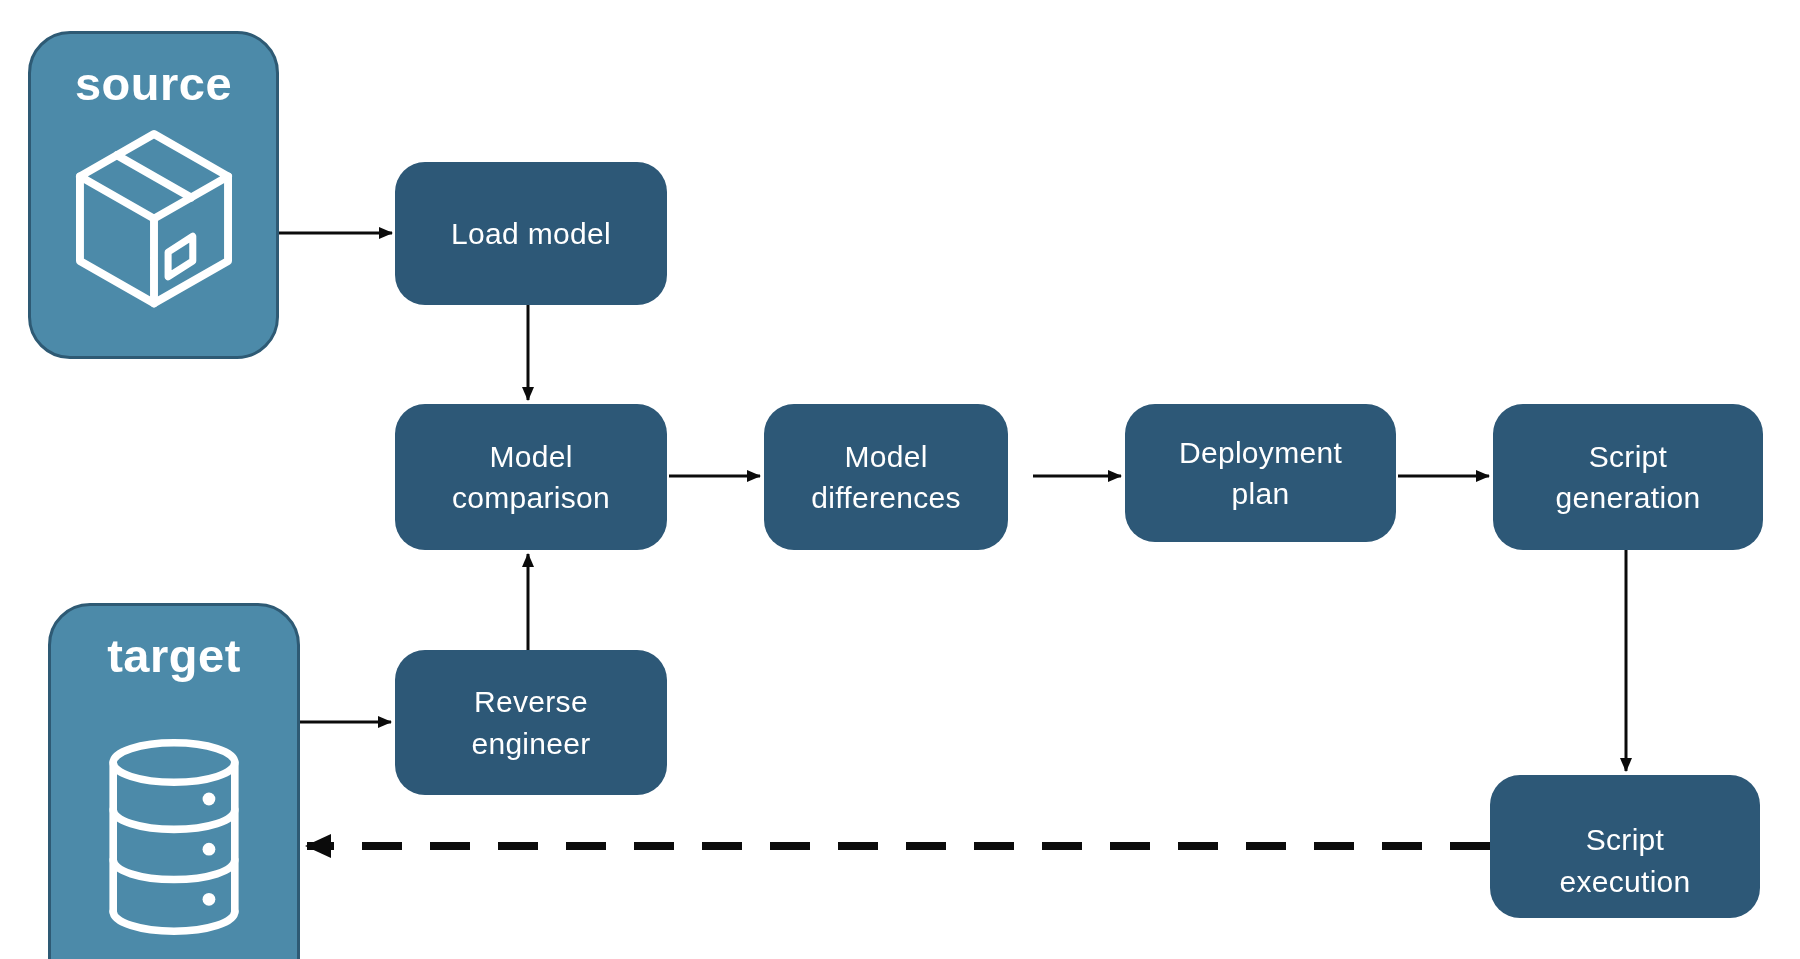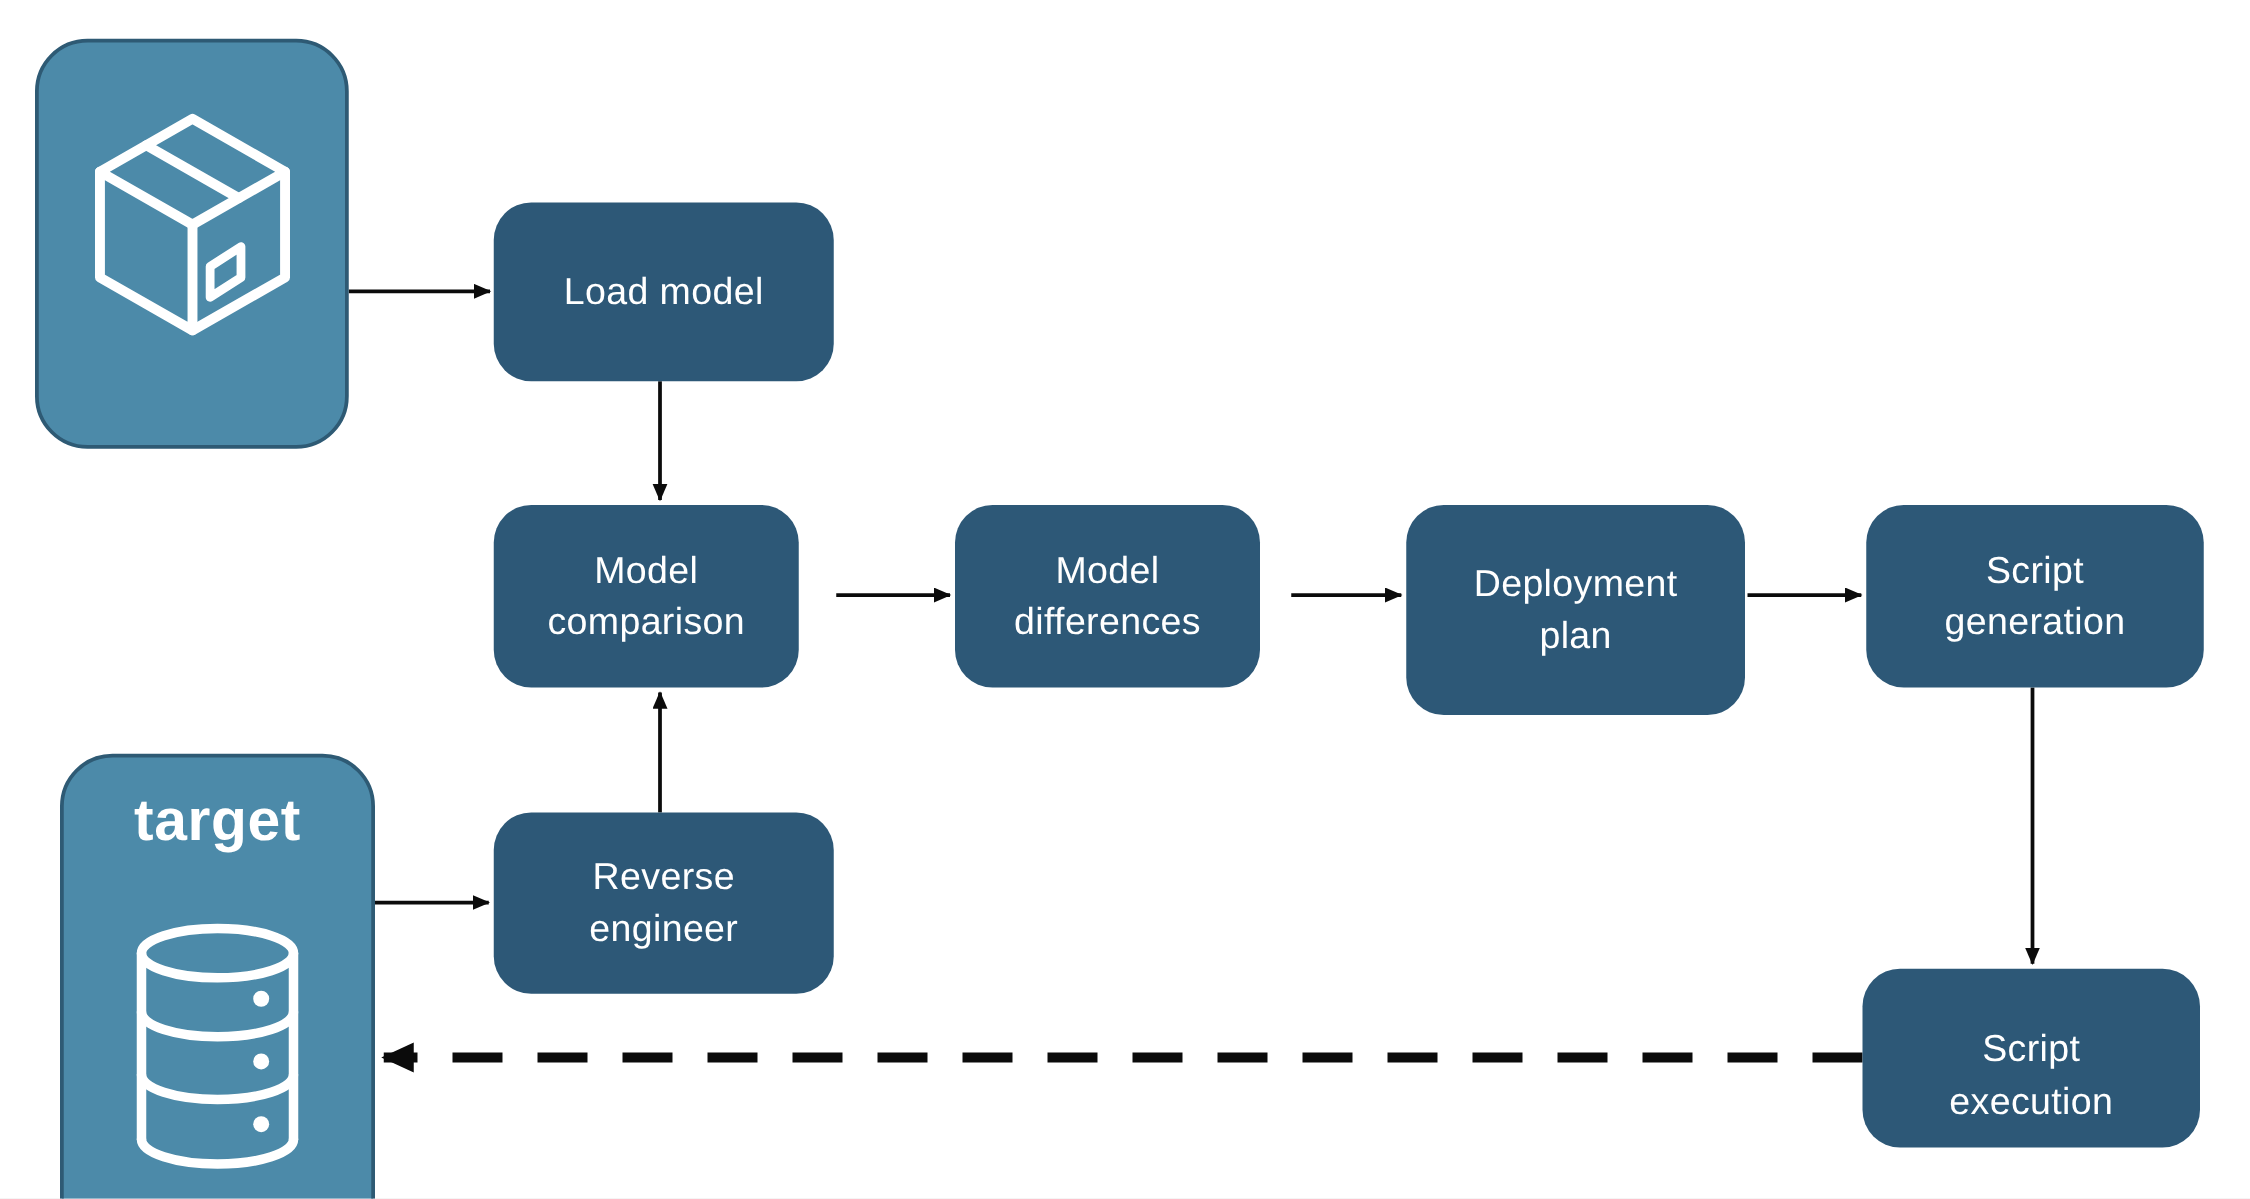--- a/index.html
+++ b/index.html
@@ -43,23 +43,23 @@
     display:flex;flex-direction:column;align-items:center;
   }
   .entity-label{
     color:var(--label-text);
     font-size:47px;font-weight:700;letter-spacing:.5px;
     margin-top:22px;
   }
   .entity-icon{flex:1;display:flex;align-items:center;justify-content:center;width:100%;}
 
   #node-load-model       {left:395px; top:162px; width:272px; height:143px;}
-  #node-model-comparison {left:395px; top:404px; width:244px; height:146px;}
+  #node-model-comparison {left:395px; top:404px; width:272px; height:146px;}
   #node-model-differences{left:764px; top:404px; width:244px; height:146px;}
-  #node-deployment-plan  {left:1125px;top:404px; width:271px; height:168px;}
+  #node-deployment-plan  {left:1125px;top:404px; width:271px; height:138px;}
   #node-script-generation{left:1493px;top:404px; width:270px; height:146px;}
   #node-reverse-engineer {left:395px; top:650px; width:272px; height:145px;}
   #node-script-execution {left:1490px;top:775px; width:270px; height:143px;align-items:flex-end;}
 
   #entity-source{left:28px; top:31px;  width:251px; height:328px;}
   #entity-target{left:48px; top:603px; width:252px; height:400px;}
 
   #entity-source .entity-icon svg{width:178px;height:208px;margin-top:-6px;}
   #entity-target .entity-icon svg{width:152px;height:200px;margin-top:-10px;}
   .icon-stroke{stroke:#FFFFFF;fill:none;stroke-linejoin:round;stroke-linecap:round;}
@@ -83,20 +83,21 @@
     <line class="solid-edge" x1="669" y1="476" x2="760" y2="476" marker-end="url(#head)"></line>
     <line class="solid-edge" x1="1033" y1="476" x2="1121" y2="476" marker-end="url(#head)"></line>
     <line class="solid-edge" x1="1398" y1="476" x2="1489" y2="476" marker-end="url(#head)"></line>
     <line class="solid-edge" x1="1626" y1="550" x2="1626" y2="771" marker-end="url(#head)"></line>
     <line class="solid-edge" x1="300" y1="722" x2="391" y2="722" marker-end="url(#head)"></line>
     <line class="solid-edge" x1="528" y1="650" x2="528" y2="554" marker-end="url(#head)"></line>
     <line class="dashed-edge" x1="1490" y1="846" x2="307" y2="846" marker-end="url(#head-big)"></line>
   </svg>
 
   <div class="entity" id="entity-source">
+    <div class="entity-label">source</div>
     <div class="entity-icon">
       <svg viewBox="0 0 100 118">
         <g class="icon-stroke" stroke-width="4.5">
           <path d="M50,4 L92,28 L50,52 L8,28 Z"></path>
           <path d="M8,28 L8,76 L50,100 L50,52"></path>
           <path d="M92,28 L92,76 L50,100"></path>
           <path d="M29,16 L71,40"></path>
           <path d="M58,71 L72,62 L72,76 L58,85 Z" stroke-width="4"></path>
         </g>
       </svg>

